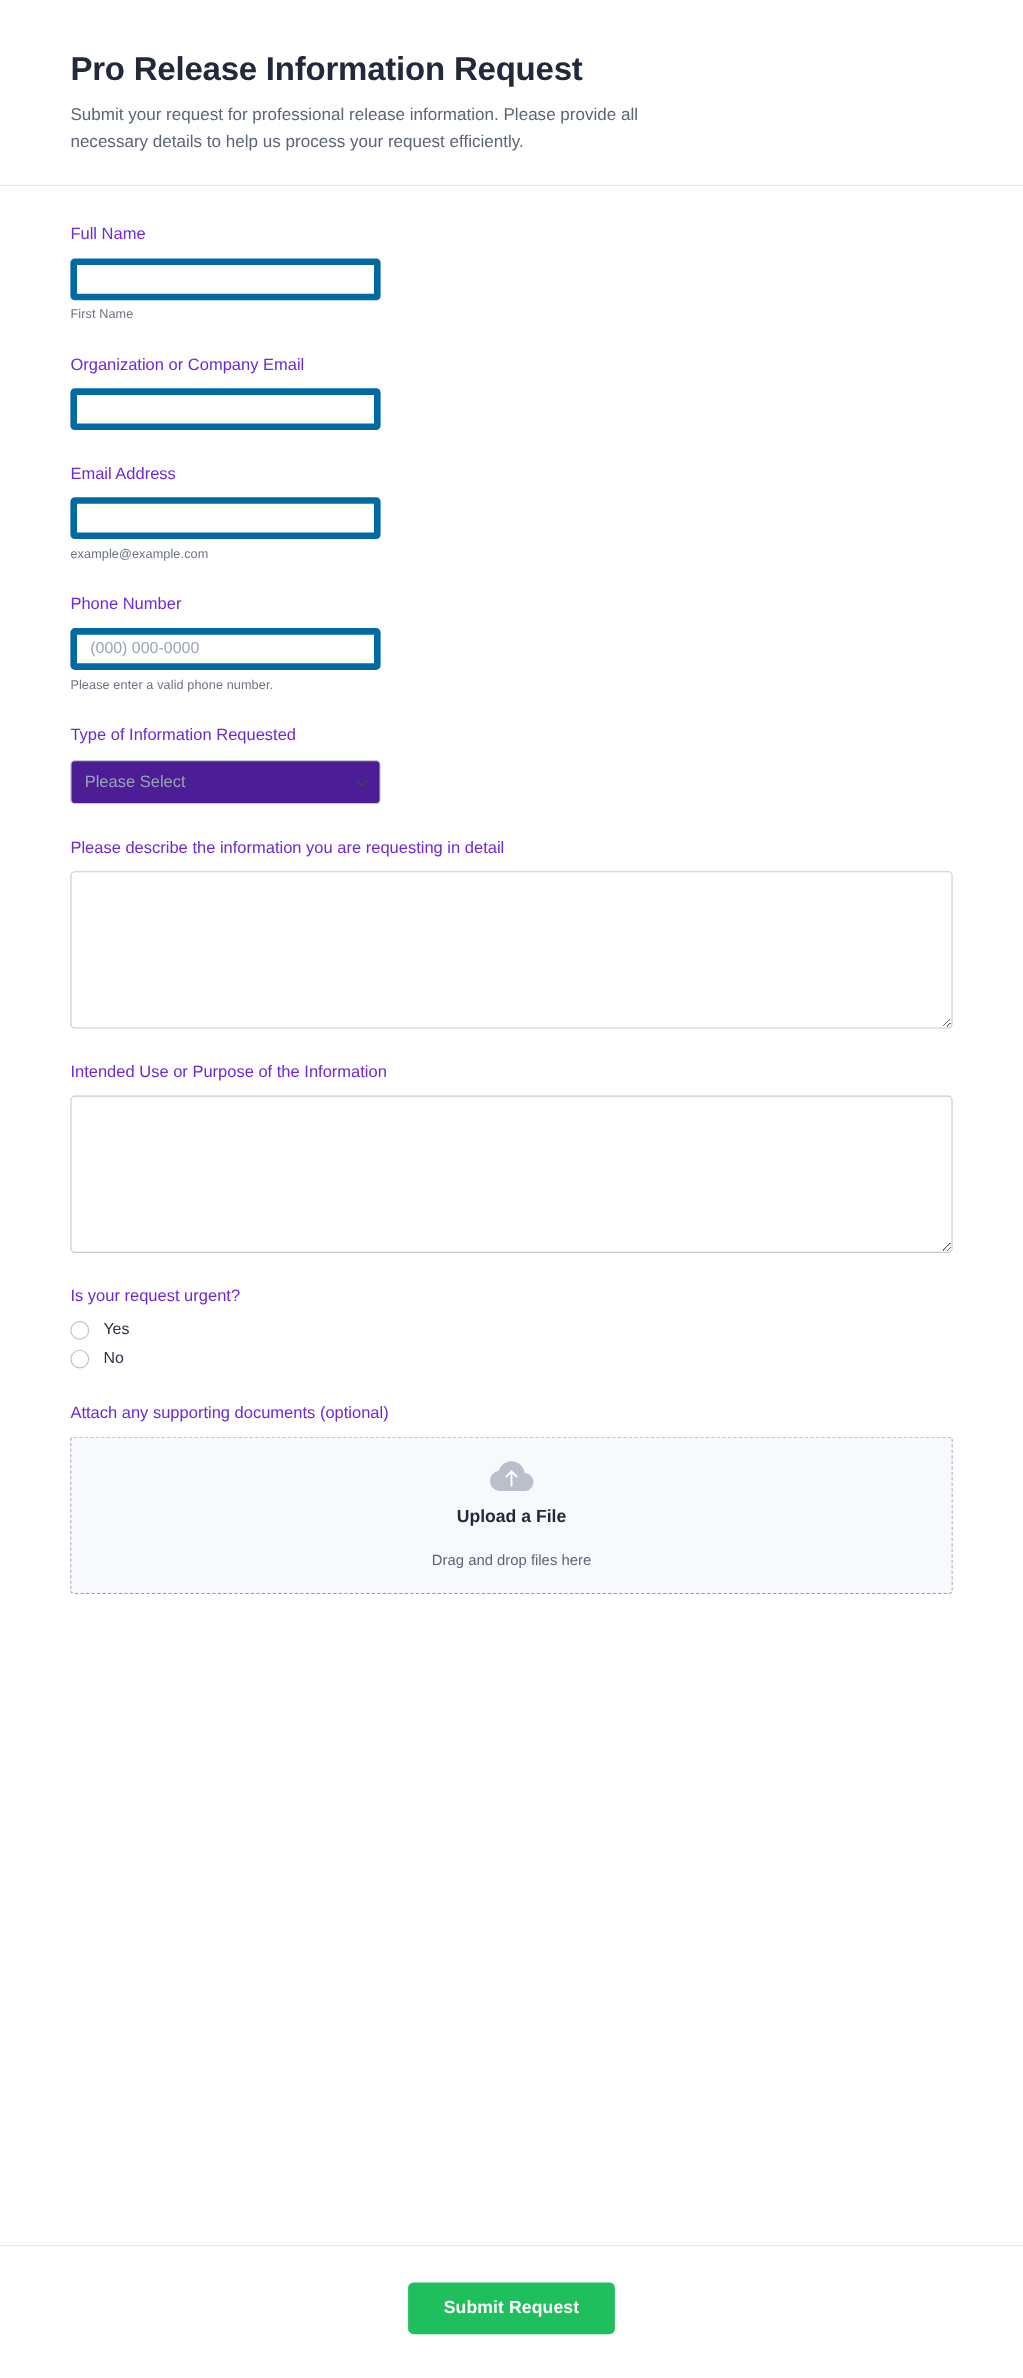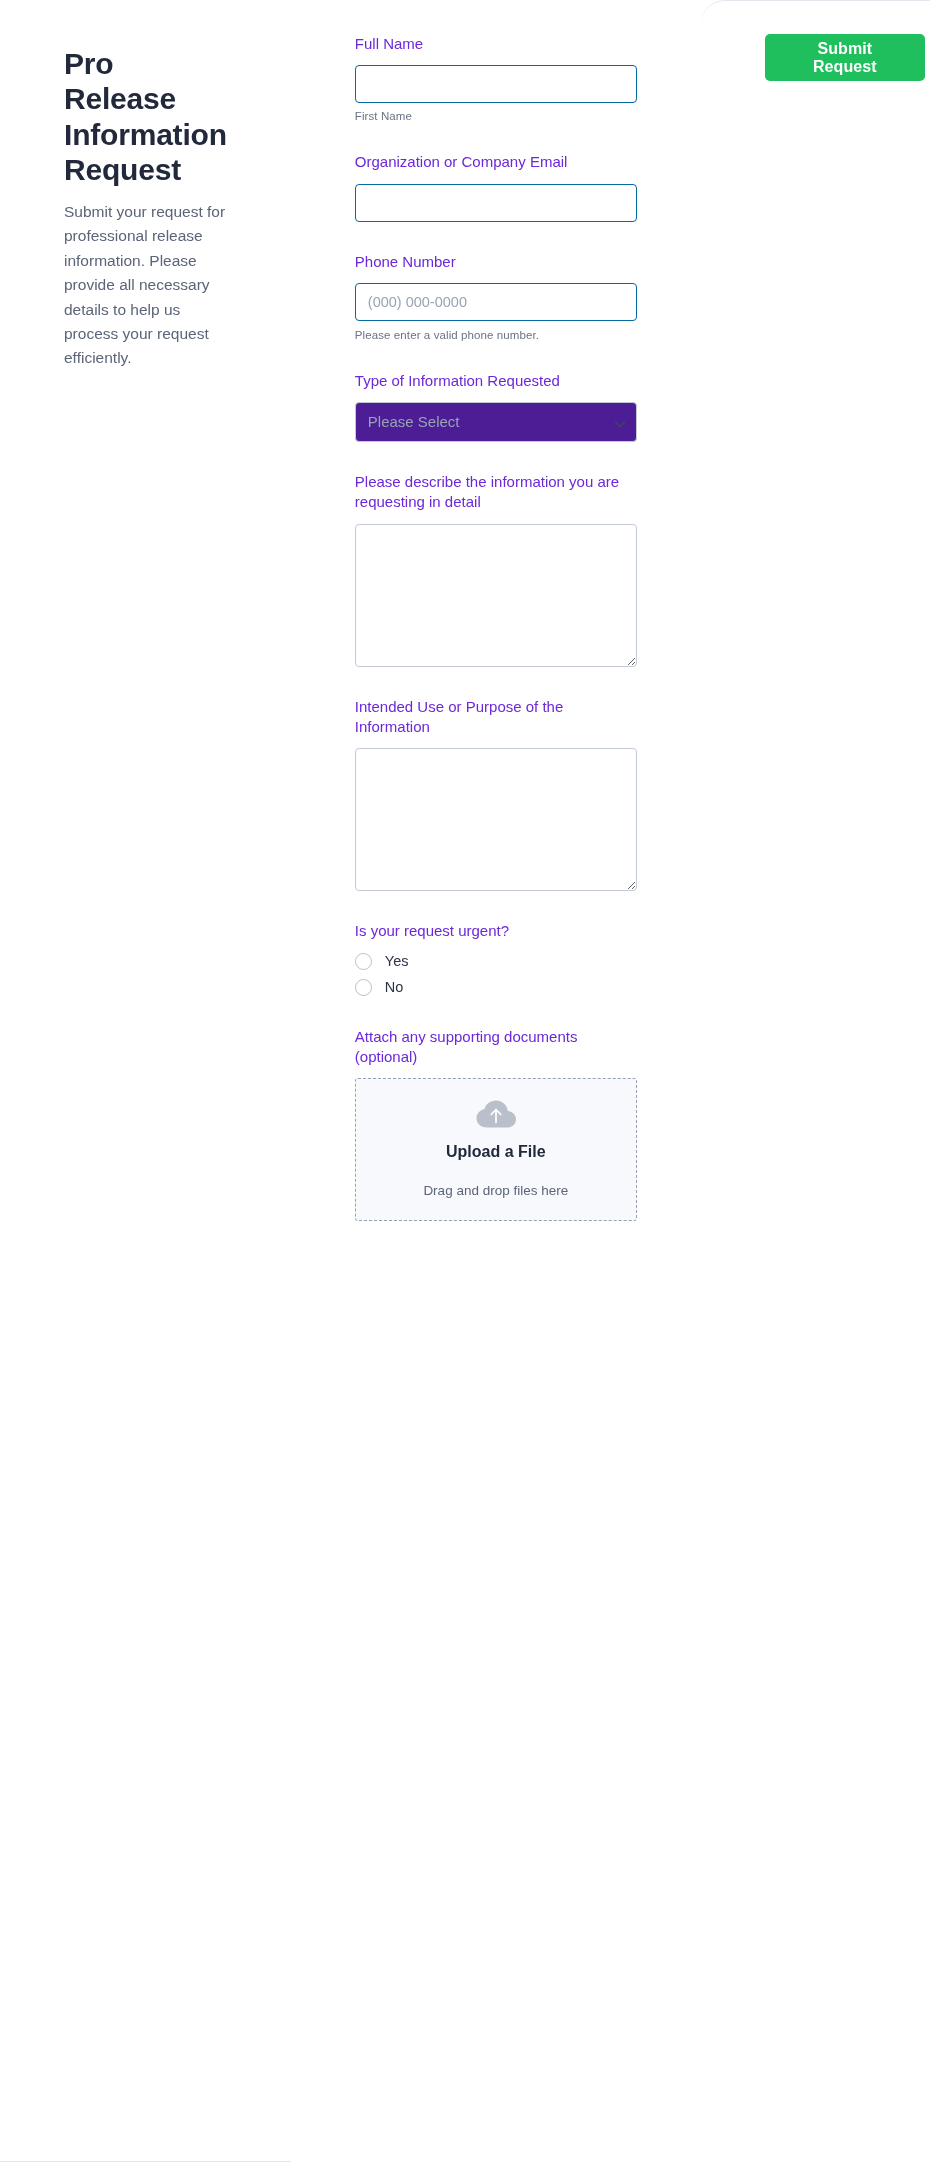--- a/index.html
+++ b/index.html
@@ -12,21 +12,21 @@
     color: #2c3345;
     -webkit-font-smoothing: antialiased;
   }
 
   .form-page {
     width: 930px;
     min-height: 2162px;
     background: #ffffff;
     position: relative;
     display: flex;
-    flex-direction: row;
+    flex-direction: column;
   }
 
   
   .form-header {
     padding: 46px 64px 26px 64px;
     border-bottom: 1px solid #e4e8ee;
   }
   .form-title {
     margin: 0 0 12px 0;
     font-size: 30px;
@@ -83,21 +83,21 @@
   
   .text-input {
     display: block;
     width: 100%;
     height: 38px;
     padding: 8px 12px;
     font-family: "Liberation Sans", sans-serif;
     font-size: 14.5px;
     color: #2c3345;
     background: #ffffff;
-    border: 1px solid #0369a1;
+    border: 6px solid #0369a1;
     border-radius: 4px;
     outline: none;
   }
   .text-input::placeholder { color: #9aa3b4; }
 
   .name-row {
     display: flex;
     gap: 24px;
   }
   .name-col { width: 282px; flex: 0 0 282px; }
@@ -210,21 +210,20 @@
     color: #5b6478;
     line-height: 1.3;
   }
 
   
   .form-footer {
     border-top: 1px solid #e4e8ee;
     padding: 33px 64px 40px 64px;
     display: flex;
     justify-content: center;
-    border-radius: 24px;
   }
   .submit-button {
     min-width: 160px;
     height: 47px;
     padding: 0 32px;
     background: #1fbf5d;
     color: #ffffff;
     font-family: "Liberation Sans", sans-serif;
     font-size: 16px;
     font-weight: 700;
@@ -254,20 +253,25 @@
           <span class="sub-label">First Name</span>
         </div>
       </div>
     </div>
 
     <div class="field-block">
       <label class="field-label">Organization or Company Email</label>
       <input class="text-input w-medium" type="text" placeholder="" style="">
     </div>
 
+    <div class="field-block">
+      <label class="field-label">Email Address</label>
+      <input class="text-input w-medium" type="text" placeholder="" style="">
+      <span class="hint-text">example@example.com</span>
+    </div>
 
     <div class="field-block">
       <label class="field-label">Phone Number</label>
       <input class="text-input w-medium" type="text" placeholder="(000) 000-0000" style="">
       <span class="hint-text">Please enter a valid phone number.</span>
     </div>
 
     <div class="field-block">
       <label class="field-label">Type of Information Requested</label>
       <div class="select-wrap">

